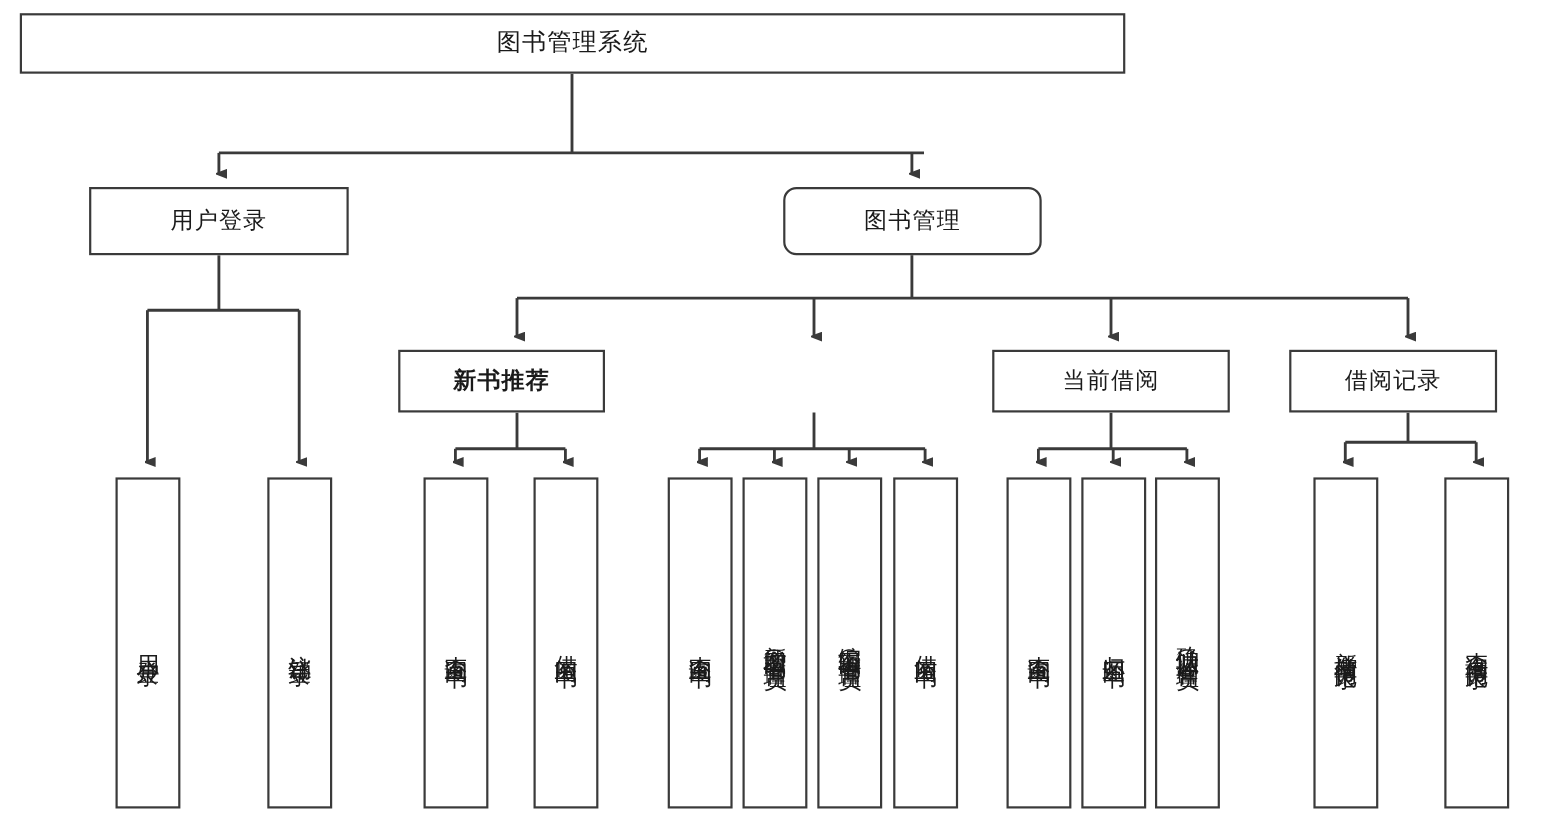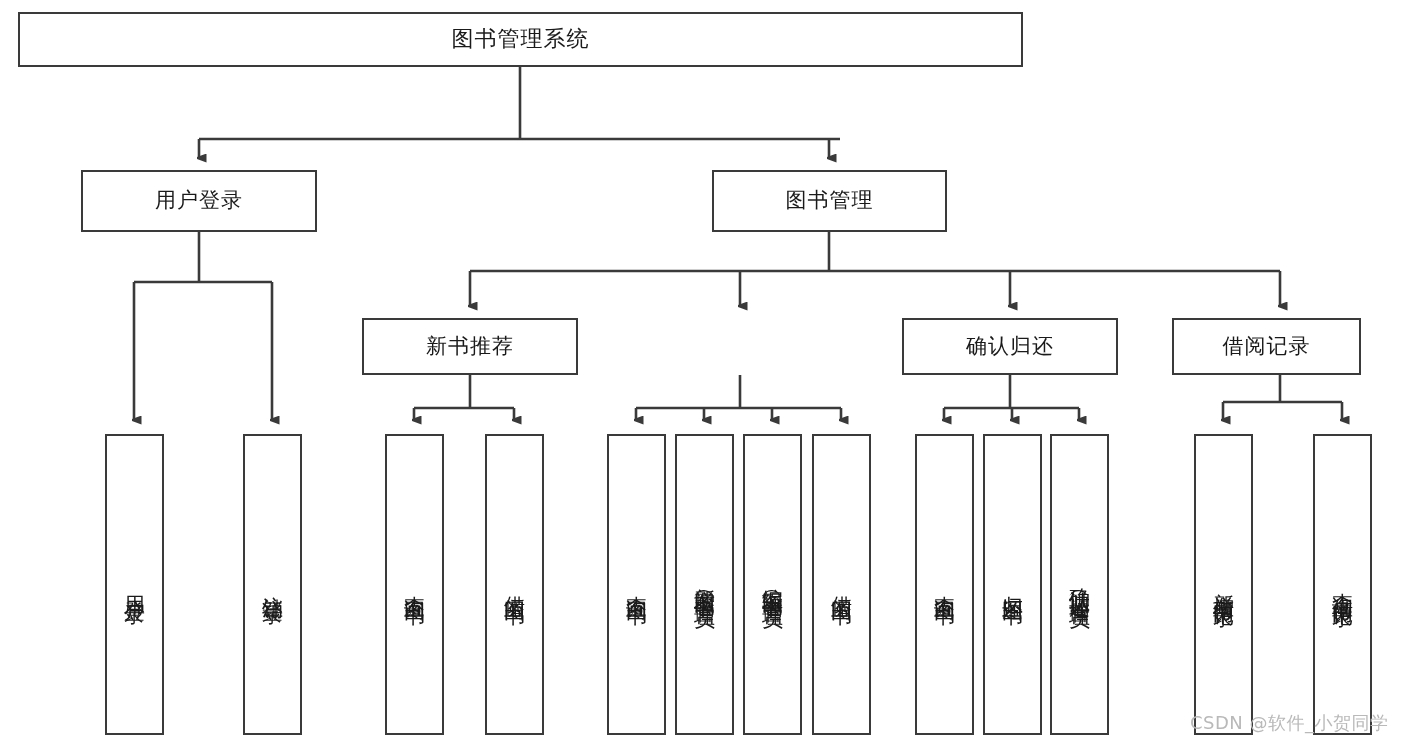--- a/index.html
+++ b/index.html
@@ -124,29 +124,29 @@
     </g>
   </svg>
 
   <div class="node horiz root" style="left:18px; top:12px; width:1005px; height:55px;">
     <span>图书管理系统</span>
   </div>
 
   <div class="node horiz" style="left:81px; top:170px; width:236px; height:62px;">
     <span>用户登录</span>
   </div>
-  <div class="node horiz" style="left:712px; top:170px; width:235px; height:62px;">
+  <div class="node horiz" style="left:712px; top:170px; width:235px; height:62px;border-radius:12px;">
     <span>图书管理</span>
   </div>
 
-  <div class="node horiz" style="left:362px; top:318px; width:216px; height:57px;">
+  <div class="node horiz" style="left:362px; top:318px; width:188px; height:57px;font-weight:bold;">
     <span>新书推荐</span>
   </div>
   <div class="node horiz" style="left:902px; top:318px; width:216px; height:57px;">
-    <span>确认归还</span>
+    <span>当前借阅</span>
   </div>
   <div class="node horiz" style="left:1172px; top:318px; width:189px; height:57px;">
     <span>借阅记录</span>
   </div>
 
   <div class="node vert" style="left:105px; top:434px; width:59px; height:301px;">
     <span class="vtext">用户登录</span>
   </div>
   <div class="node vert" style="left:243px; top:434px; width:59px; height:301px;">
     <span class="vtext">注销登录</span>
@@ -182,15 +182,14 @@
     <span class="vtext">确认归还（管理员）</span>
   </div>
 
   <div class="node vert" style="left:1194px; top:434px; width:59px; height:301px;">
     <span class="vtext">新增借阅记录</span>
   </div>
   <div class="node vert" style="left:1313px; top:434px; width:59px; height:301px;">
     <span class="vtext">查询借阅记录</span>
   </div>
 
-  <div class="watermark">CSDN @软件_小贺同学</div>
 
 </div>
 
 </body></html>

